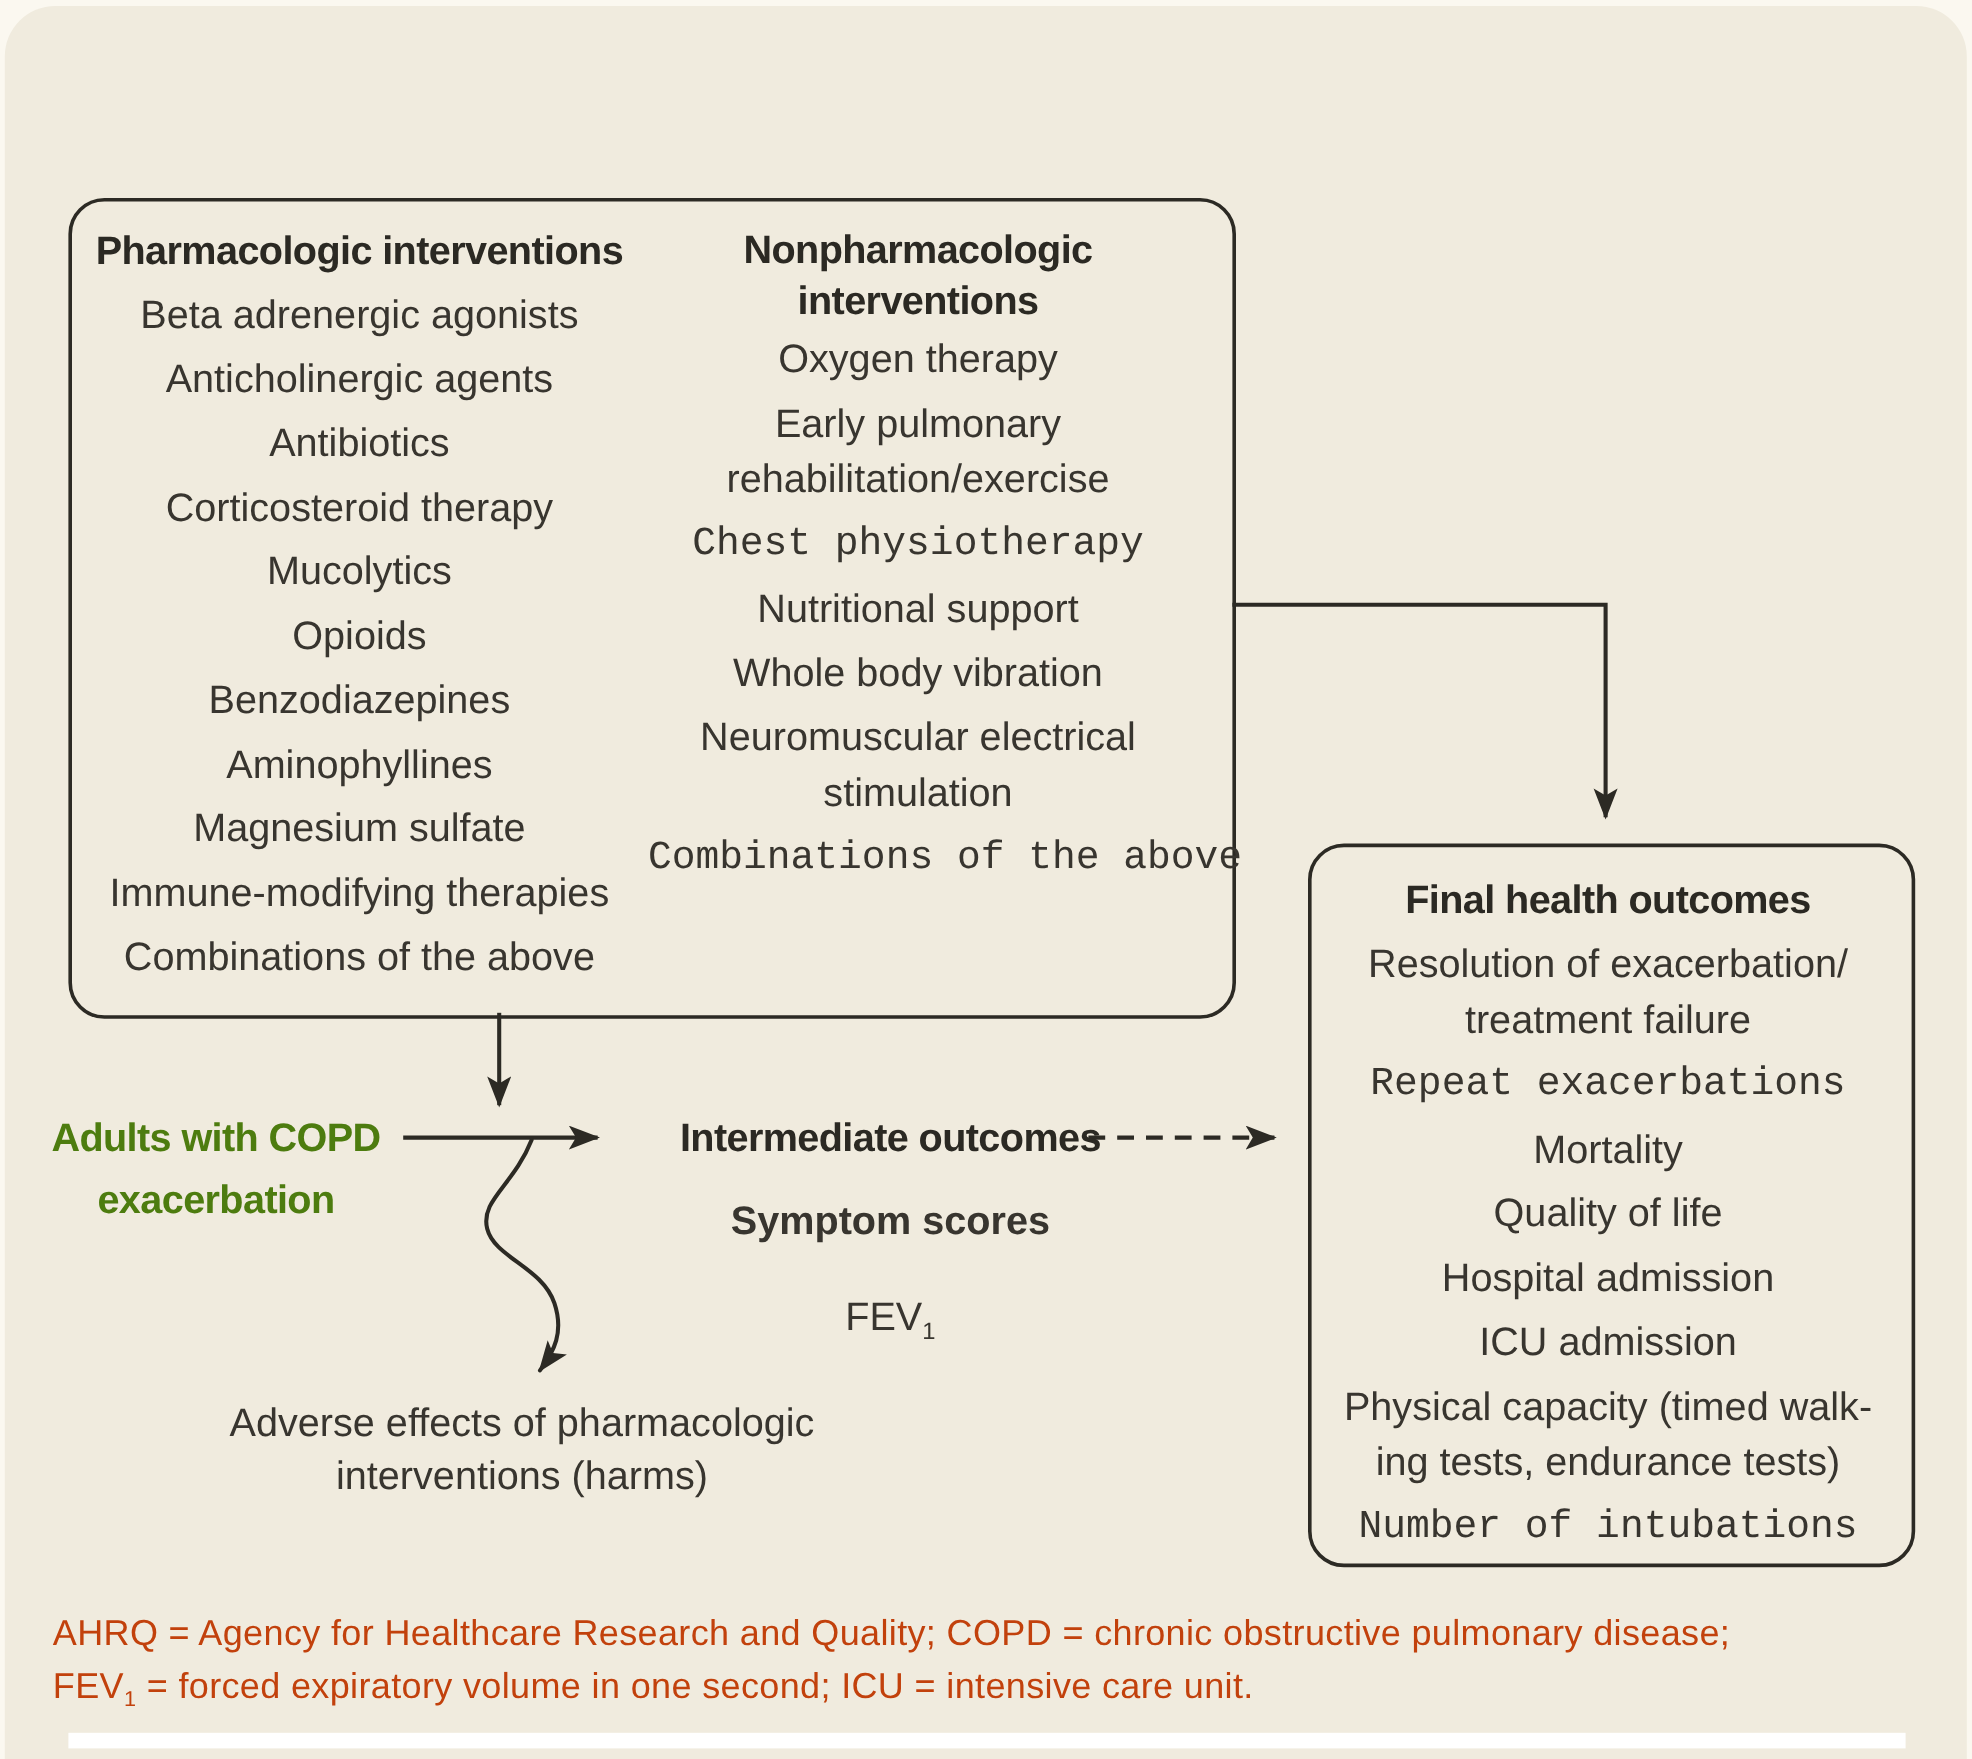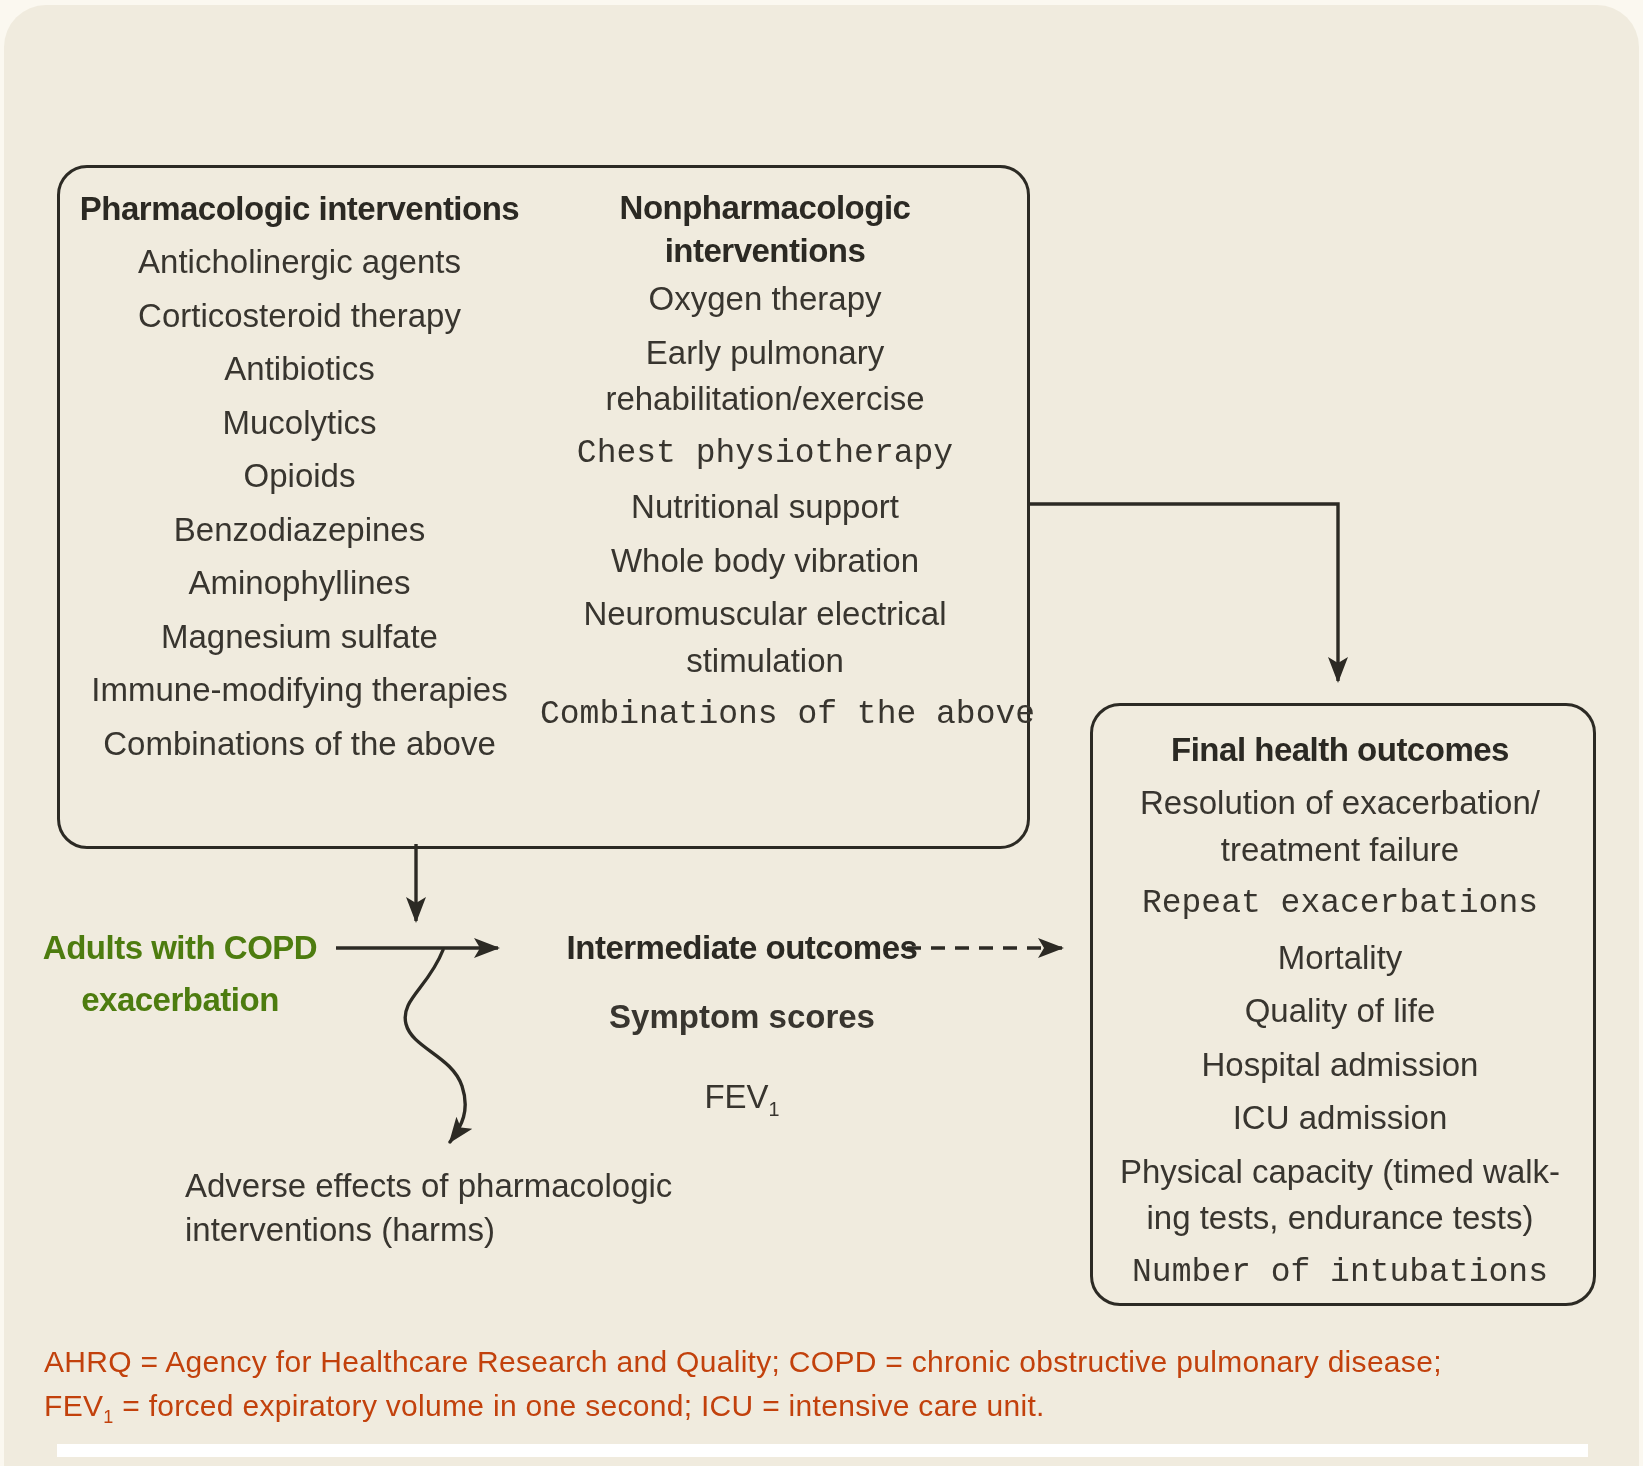--- a/index.html
+++ b/index.html
@@ -25,21 +25,21 @@
   .mt8{margin-top:8px;font-family:Liberation Mono, monospace;}
 
   .lbl-population{position:absolute;left:30px;top:922px;width:300px;text-align:center;
       font-size:33px;font-weight:700;color:#4d7c0f;line-height:52px;letter-spacing:-0.5px;}
   .grp-intermediate{position:absolute;left:552px;top:922px;width:380px;text-align:center;font-size:33px;}
   .grp-intermediate .t{font-weight:700;color:#2b2923;line-height:52px;white-space:nowrap;letter-spacing:-0.5px;}
   .grp-intermediate .i1{line-height:52px;margin-top:17px;white-space:nowrap;font-weight:bold;}
   .grp-intermediate .i2{line-height:52px;margin-top:28px;white-space:nowrap;}
   sub{font-size:0.6em;}
 
-  .lbl-adverse{position:absolute;left:185px;top:1164px;width:500px;
+  .lbl-adverse{position:absolute;left:185px;top:1164px;width:500px;text-align:center;
       font-size:33px;line-height:44px;}
 
   .footnote{position:absolute;left:44px;top:1340px;width:1540px;font-size:30px;
       line-height:44px;color:#c2410c;letter-spacing:0.3px;}
 
   .bottom-bar{position:absolute;left:57px;top:1444px;width:1531px;height:13px;background:#ffffff;}
 </style>
 </head>
 <body>
 
@@ -56,23 +56,24 @@
     <path d="M 416 844 V 921" fill="none" stroke="#2c2a24" stroke-width="3.4" marker-end="url(#ah)"></path>
     <path d="M 336 948 H 498" fill="none" stroke="#2c2a24" stroke-width="3.4" marker-end="url(#ah)"></path>
     <path d="M 907 948 H 1062" fill="none" stroke="#2c2a24" stroke-width="3.4" stroke-dasharray="14 10" marker-end="url(#ah)"></path>
     <path d="M 443 950 C 428 988 400 1000 406 1024 C 412 1048 452 1056 462 1086 C 470 1110 462 1126 450 1142" fill="none" stroke="#2c2a24" stroke-width="3.4" stroke-linecap="round" marker-end="url(#ah)"></path>
   </svg>
 
   <div class="box box-interventions"></div>
 
   <div class="col col-pharma">
     <div class="hd">Pharmacologic interventions</div>
+    <div class="l">Beta adrenergic agonists</div>
     <div class="l">Anticholinergic agents</div>
+    <div class="l">Antibiotics</div>
     <div class="l">Corticosteroid therapy</div>
-    <div class="l">Antibiotics</div>
     <div class="l">Mucolytics</div>
     <div class="l">Opioids</div>
     <div class="l">Benzodiazepines</div>
     <div class="l">Aminophyllines</div>
     <div class="l">Magnesium sulfate</div>
     <div class="l">Immune-modifying therapies</div>
     <div class="l">Combinations of the above</div>
   </div>
 
   <div class="col col-nonpharma">

